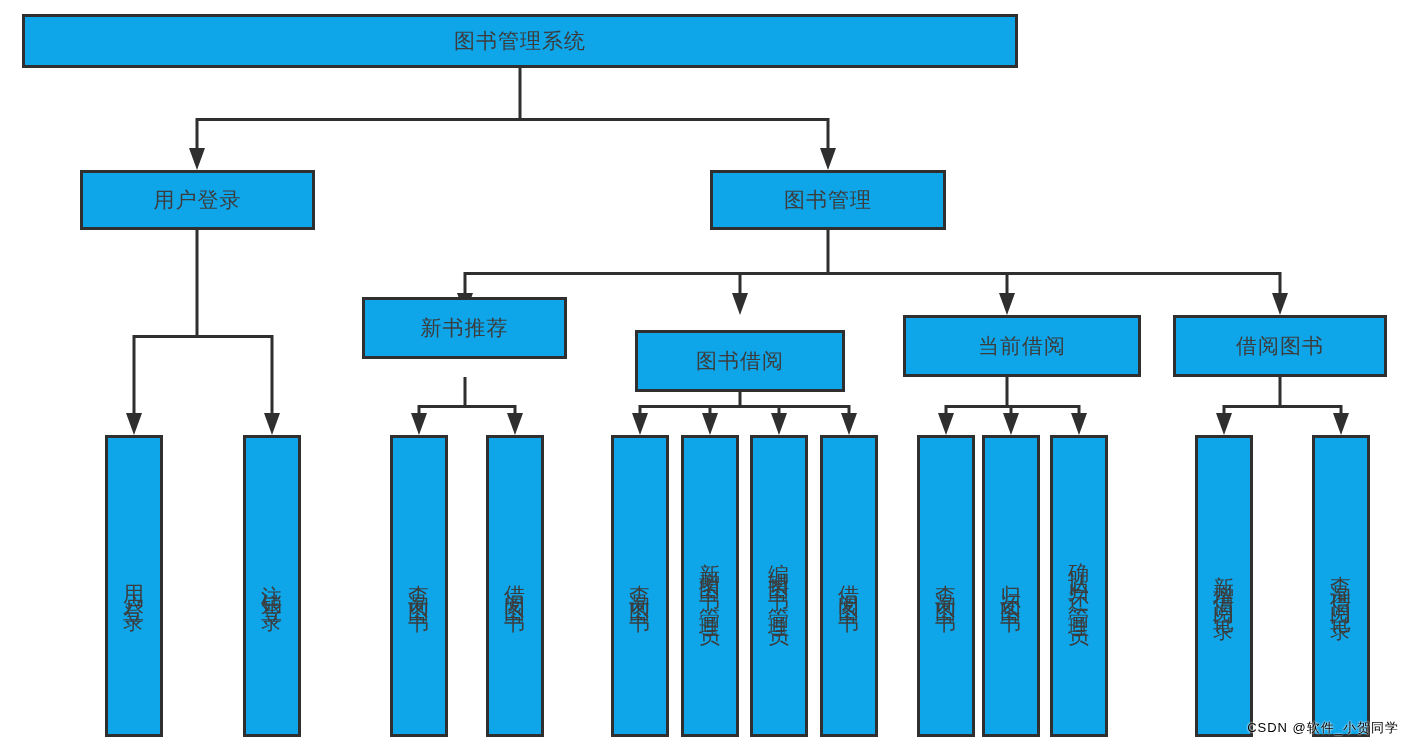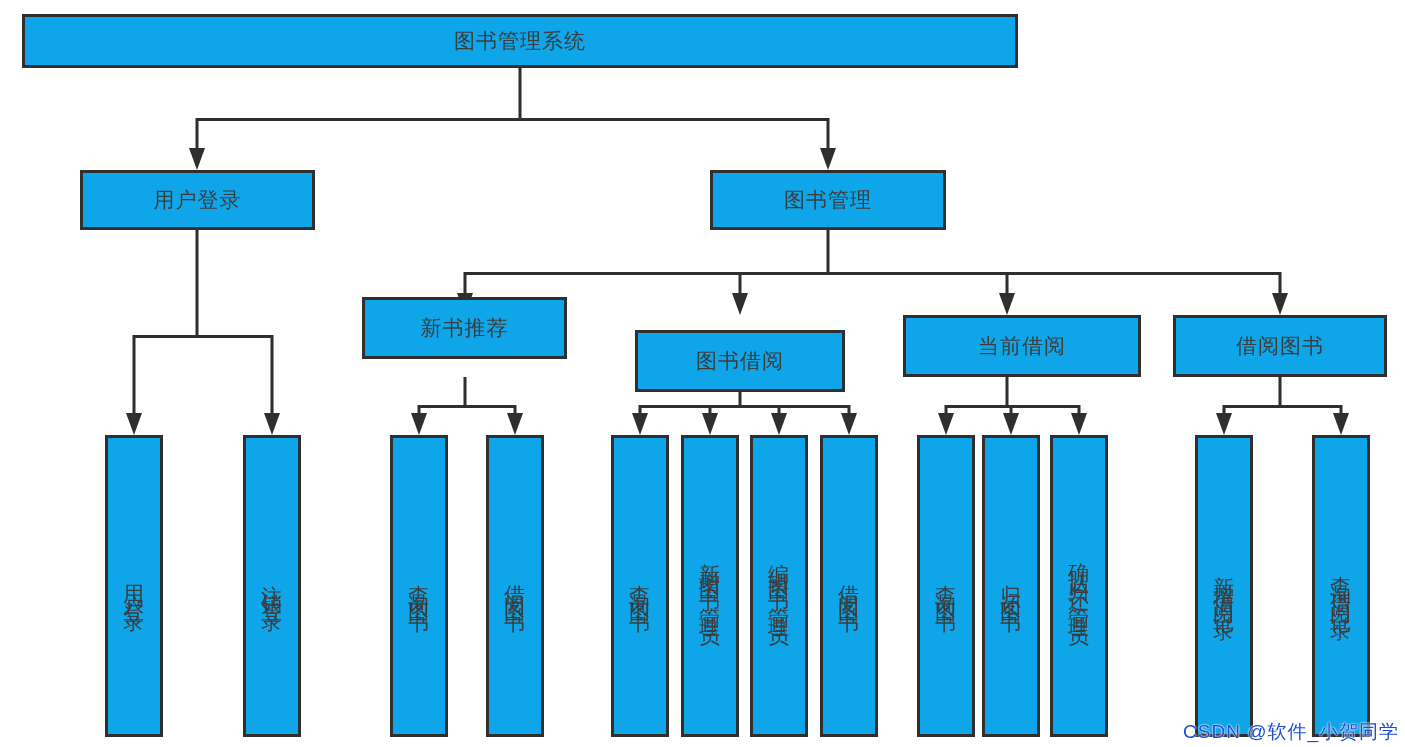--- a/index.html
+++ b/index.html
@@ -18,21 +18,21 @@
   .leaf span{
     writing-mode:vertical-rl;text-orientation:mixed;
     letter-spacing:9px;font-size:21px;line-height:1;
     color:#3c3c3c;white-space:nowrap;
   }
   #connectors{position:absolute;left:0;top:0;z-index:1;}
   #connectors path{stroke:#2f2f2f;stroke-width:3;fill:none;}
   #connectors polygon{fill:#2f2f2f;stroke:none;}
   .watermark{
     position:absolute;right:6px;top:719px;z-index:5;
-    font-size:19px;color:#1d4ed8;letter-spacing:1px;
+    font-size:13px;color:#000000;letter-spacing:1px;
     text-shadow:0 0 2px #ffffff,0 0 2px #ffffff;
   }
   
   .n-root{left:22px;top:14px;width:996px;height:54px;}
   .n-user-login{left:80px;top:170px;width:235px;height:60px;}
   .n-book-mgmt{left:710px;top:170px;width:236px;height:60px;}
   .n-new-book{left:362px;top:297px;width:205px;height:62px;font-family:Liberation Mono, monospace;}
   .n-book-borrow{left:635px;top:315px;width:210px;height:62px;margin-top:15px;}
   .n-cur-borrow{left:903px;top:315px;width:238px;height:62px;}
   .n-borrow-rec{left:1173px;top:315px;width:214px;height:62px;}

